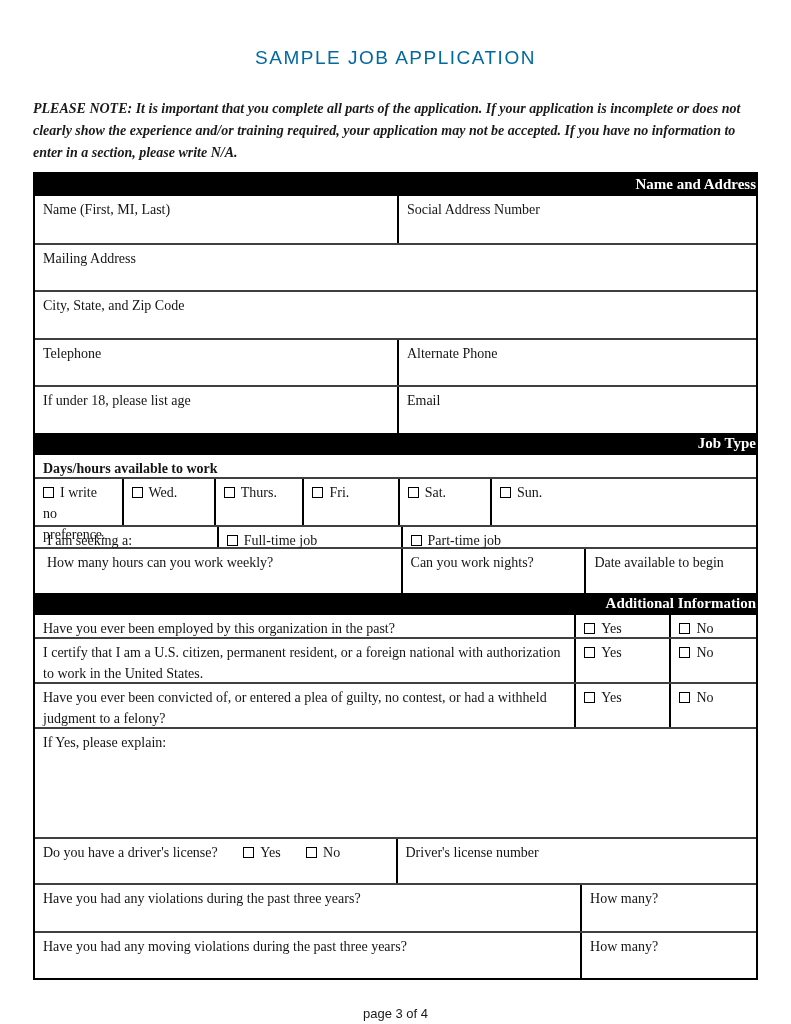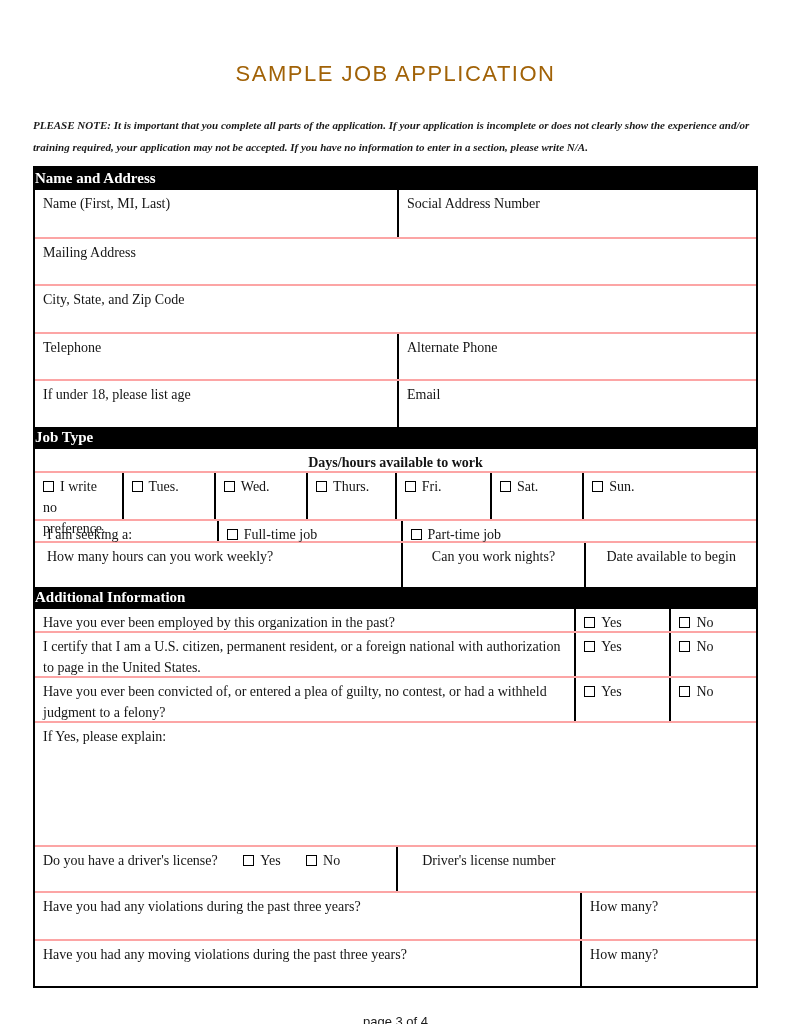--- a/index.html
+++ b/index.html
@@ -4,44 +4,44 @@
 <style>
   * { margin:0; padding:0; box-sizing:border-box; }
   html,body { background:#e9e9e9; }
   .page {
     width:791px; height:1024px; margin:0 auto; background:#ffffff;
     font-family:"Liberation Serif", serif; color:#141414; overflow:hidden;
     position:relative;
   }
   .content { margin:0 33px; }
   .title {
-    text-align:center; margin-top:60px;
+    text-align:center; margin-top:44px;
     font-family:"Liberation Sans", sans-serif;
-    font-size:22px; font-weight:400; letter-spacing:1.5px; line-height:28px;
-    color:#a16207;
+    font-size:19px; font-weight:400; letter-spacing:1.5px; line-height:28px;
+    color:#0369a1;
   }
   .note {
     margin-top:26px; font-style:italic; font-weight:600;
-    font-size:11px; line-height:22px; color:#1a1a1a;
+    font-size:14px; line-height:22px; color:#1a1a1a;
   }
   .form { margin-top:8px; border:2px solid #000; background:#fff; }
   .bar {
-    background:#000; color:#fff; text-align:left;
+    background:#000; color:#fff; text-align:right;
     font-weight:700; font-size:15px; height:22px; line-height:21px;
   }
-  .row { display:flex; border-top:2px solid #fca5a5; }
+  .row { display:flex; border-top:2px solid #404040; }
   .row.no-top { border-top:none; }
   .cell { padding:3px 8px; border-left:2px solid #000; line-height:21px; font-size:14px; }
   .cell:first-child { border-left:none; }
-  .center { text-align:center; }
+  .center { }
   .bold { font-weight:700; }
   .rest { flex:1; }
   
   .h22{height:22px} .h45{height:45px} .h46{height:46px} .h47{height:47px}
-  .h48{height:48px} .h106{height:124px}
+  .h48{height:48px} .h106{height:110px}
   
   .w-half{width:50.2%}
   .dw0{width:12%} .dw1{width:13.2%} .dw2{width:12.8%} .dw3{width:12.8%}
   .dw4{width:12.3%} .dw5{width:13.2%} .dw6{width:12.8%}
   .sw0{width:25.2%} .sw1{width:25.5%} .sw2{width:25.5%}
   .hw0{width:50.7%} .hw1{width:25.5%}
   .qw{width:74.8%} .yw{width:13.2%}
   .drw0{width:50%} .drw1{width:25.6%}
   .hmw{width:75.6%}
   
@@ -112,23 +112,20 @@
       <div class="bar">Job Type</div>
 
       <div class="row no-top h22">
         <div class="cell rest center bold">Days/hours available to work</div>
       </div>
 
       <div class="row h48">
         <div class="cell dw0">
           <span class="cb"></span><span>I write no preference.</span>
         </div>
-        <div class="cell dw2">
-          <span class="cb"></span><span>Tues.</span>
-        </div>
         <div class="cell dw3">
           <span class="cb"></span><span>Wed.</span>
         </div>
         <div class="cell dw4">
           <span class="cb"></span><span>Thurs.</span>
         </div>
         <div class="cell dw5">
           <span class="cb"></span><span>Fri.</span>
         </div>
         <div class="cell dw6">
@@ -172,21 +169,21 @@
         <div class="cell yw">
           <span class="opt"><span class="cb"></span><span>Yes</span></span>
         </div>
         <div class="cell rest">
           <span class="opt"><span class="cb"></span><span>No</span></span>
         </div>
       </div>
 
       <div class="row h45">
         <div class="cell qw">
-          <span>I certify that I am a U.S. citizen, permanent resident, or a foreign national with authorization to page in the United States.</span>
+          <span>I certify that I am a U.S. citizen, permanent resident, or a foreign national with authorization to work in the United States.</span>
         </div>
         <div class="cell yw">
           <span class="opt"><span class="cb"></span><span>Yes</span></span>
         </div>
         <div class="cell rest">
           <span class="opt"><span class="cb"></span><span>No</span></span>
         </div>
       </div>
 
       <div class="row h45">

